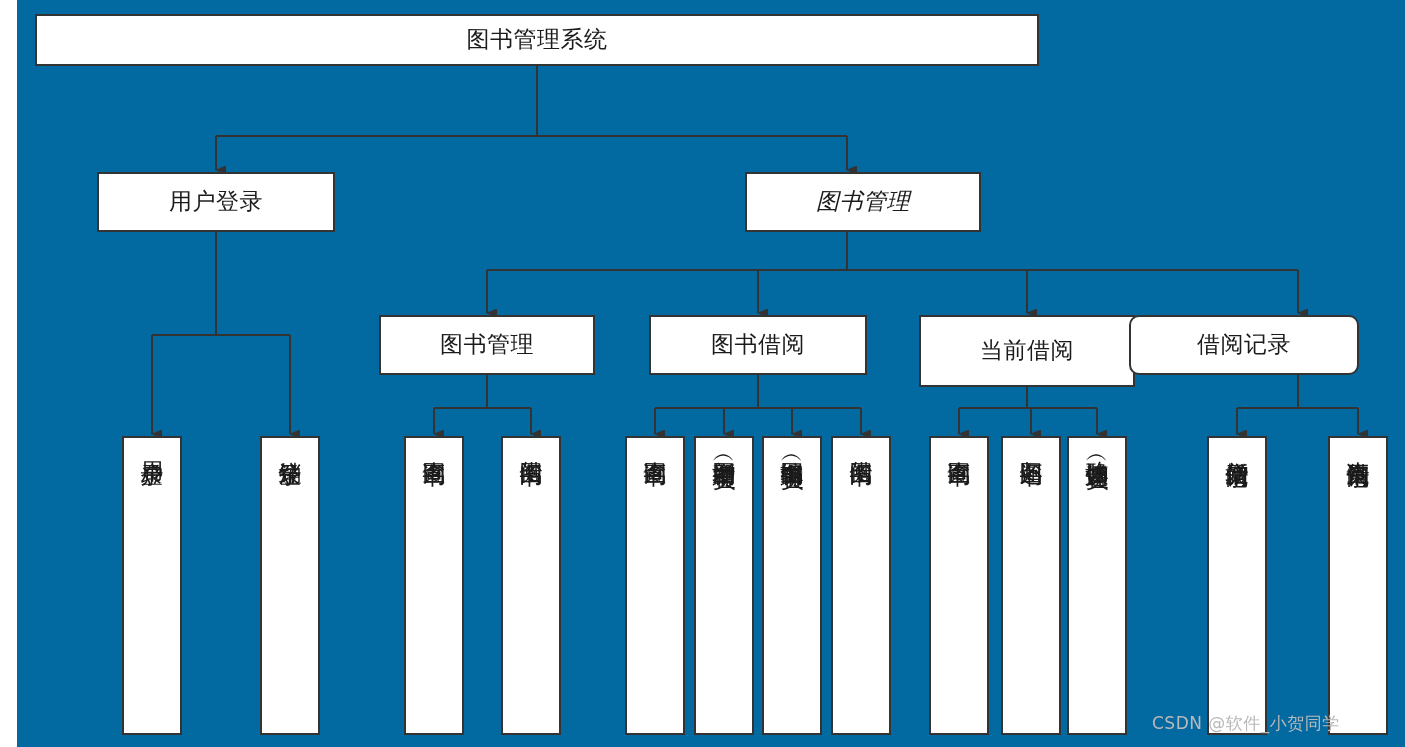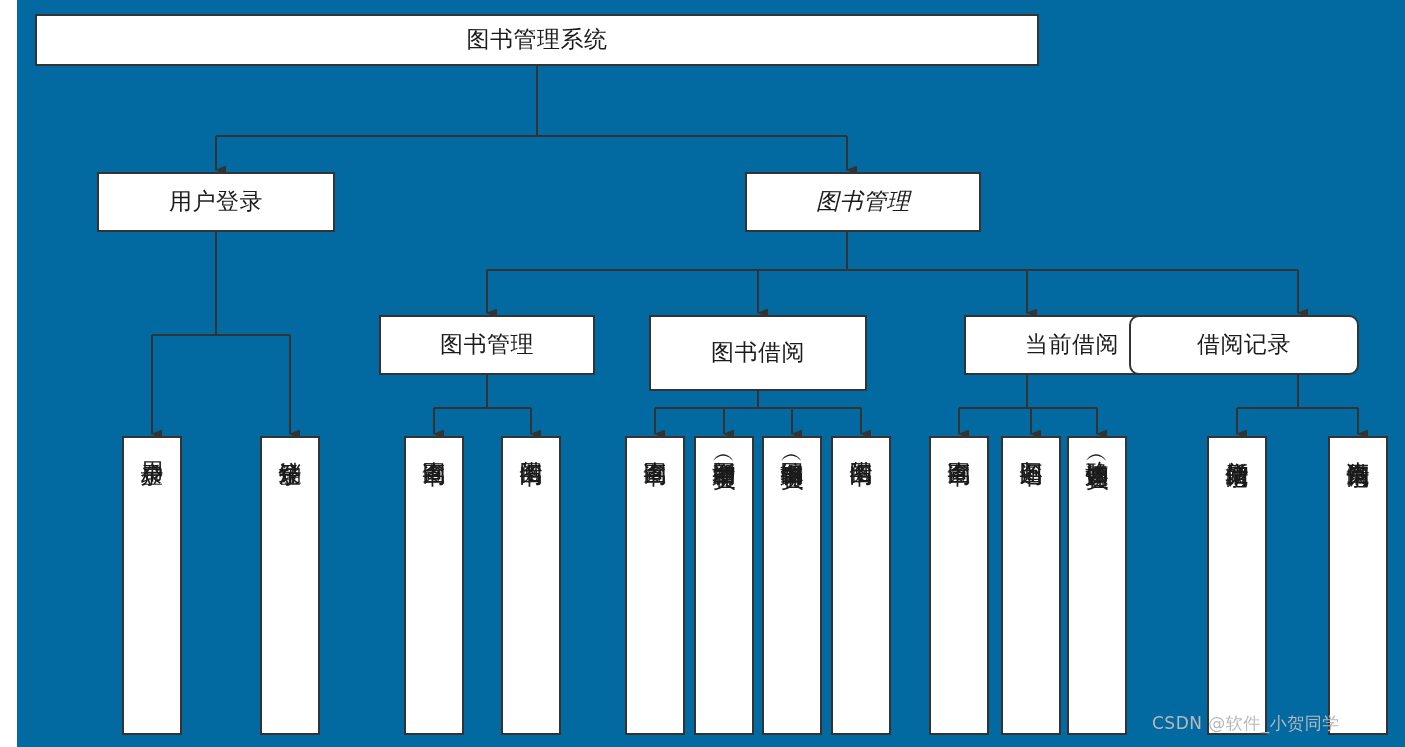--- a/index.html
+++ b/index.html
@@ -120,24 +120,24 @@
       </div>
       <div class="node node-h" style="left: 80px; top: 172px; width: 238px; height: 60px;">
         <span>用户登录</span>
       </div>
       <div class="node node-h" style="left: 728px; top: 172px; width: 236px; height: 60px; font-style: italic;">
         <span>图书管理</span>
       </div>
       <div class="node node-h" style="left: 362px; top: 315px; width: 216px; height: 60px;">
         <span>图书管理</span>
       </div>
-      <div class="node node-h" style="left: 632px; top: 315px; width: 218px; height: 76px;">
+      <div class="node node-h" style="left: 632px; top: 315px; width: 218px; height: 60px;">
         <span>图书借阅</span>
       </div>
-      <div class="node node-h" style="left: 947px; top: 315px; width: 216px; height: 60px;">
+      <div class="node node-h" style="left: 902px; top: 315px; width: 216px; height: 72px;">
         <span>当前借阅</span>
       </div>
       <div class="node node-h" style="left: 1112px; top: 315px; width: 230px; height: 60px; border-radius: 10px;">
         <span>借阅记录</span>
       </div>
       <div class="node node-v" style="left: 105px; top: 436px; width: 60px; height: 299px;">
         <span class="vlabel">用户登录</span>
       </div>
       <div class="node node-v" style="left: 243px; top: 436px; width: 60px; height: 299px;">
         <span class="vlabel">注销登录</span>

